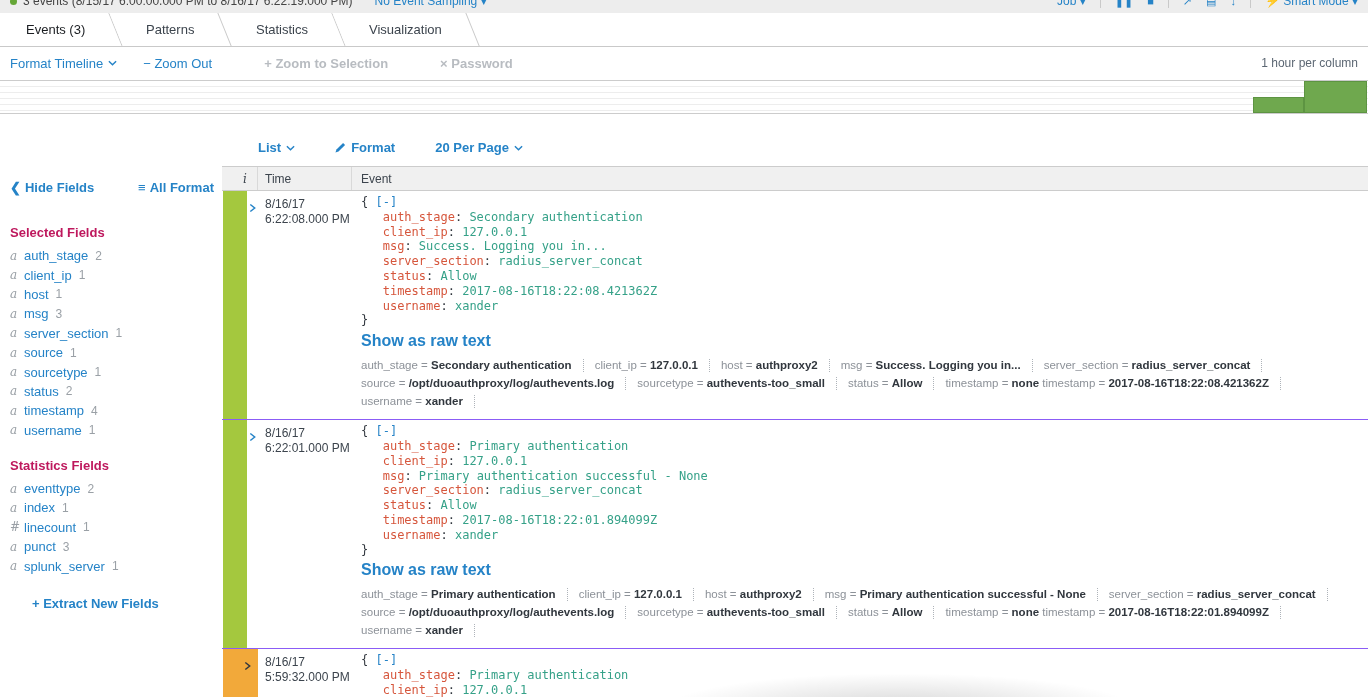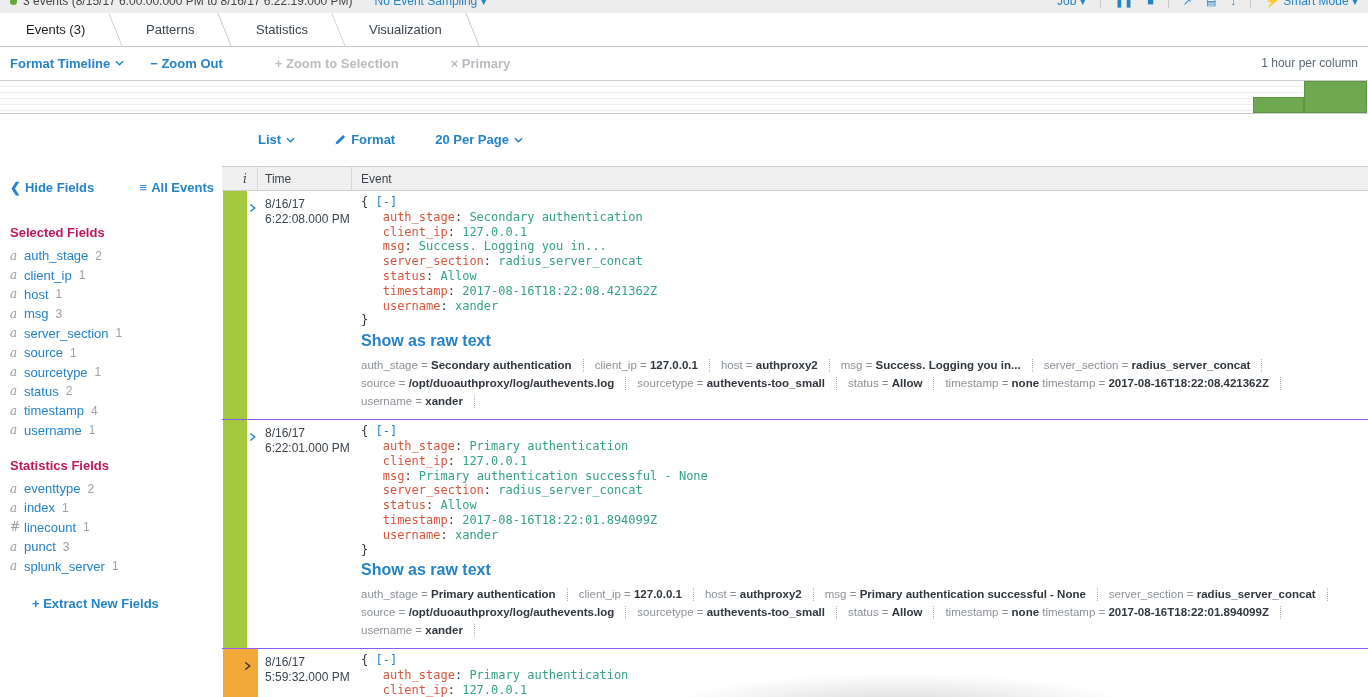--- a/index.html
+++ b/index.html
@@ -25,35 +25,35 @@
   .tabs { display:flex; height:100%; }
   .tab { height:100%; border-right:1px solid #c9c9c9; transform:skewX(22deg);
          background:#fff; padding:0 30px; display:flex; align-items:center; cursor:pointer; }
   .tab:first-child { margin-left:-14px; padding-left:40px; }
   .tab span { transform:skewX(-22deg); font-size:13px; color:#3c444d; white-space:nowrap; }
   .tab.active span { color:#1a1d21; }
 
   
   .tl-toolbar { position:absolute; left:0; top:48px; width:100%; height:30px;
                 display:flex; align-items:center; padding:0 10px; font-size:13px; }
-  .tl-toolbar .lnk { margin-right:26px; font-weight:bold; display:inline-flex; align-items:center; gap:5px; }
+  .tl-toolbar .lnk { margin-right:26px; font-weight:normal; display:inline-flex; align-items:center; gap:5px; }
   .lnk { color:var(--link); cursor:pointer; }
   .lnk.disabled { color:#b8bcc1; cursor:default; font-weight:bold; }
   .scale-label { margin-left:auto; color:#5c6773; font-size:12px; font-weight:normal; }
   .chev-svg { width:9px; height:6px; }
   .chev-svg path { fill:none; stroke:currentColor; stroke-width:1.6; }
 
   
   .timeline { position:absolute; left:0; top:80px; width:1368px; height:34px;
               border-top:1px solid #ccc; border-bottom:1px solid #ccc;
               background:repeating-linear-gradient(to bottom,#fff 0 5px,#ededed 5px 6px); }
   .tl-bar { position:absolute; bottom:0; background:var(--bar); border:1px solid var(--bar-border); }
 
   
-  .list-controls { position:absolute; left:258px; top:132px; display:flex; align-items:center;
+  .list-controls { position:absolute; left:258px; top:140px; display:flex; align-items:center;
                    gap:40px; font-size:13px; font-weight:bold; }
   .list-controls .lnk { display:inline-flex; align-items:center; gap:5px; }
   .pencil-svg { width:11px; height:11px; } .pencil-svg path { fill:currentColor; }
 
   
   .sidebar { position:absolute; left:0; top:180px; width:222px; padding:0 8px 0 10px; font-size:13px; }
   .sidebar-top { display:flex; justify-content:space-between; align-items:center; font-weight:bold; }
   .sidebar-top .lnk { display:inline-flex; align-items:center; gap:4px; }
   .fields-header { margin-top:30px; font-weight:bold; color:#be185d; }
   .fields-header.second { margin-top:18px; }
@@ -150,21 +150,21 @@
     <span class="lnk">
       <span>Format Timeline</span>
       <svg class="chev-svg" viewBox="0 0 10 6">
           <path d="M1 1 L5 5 L9 1"></path>
         </svg>
     </span>
     <span class="lnk">− Zoom Out</span>
     <span style="width:26px"></span>
     <span class="lnk disabled">+ Zoom to Selection</span>
     <span style="width:26px"></span>
-    <span class="lnk disabled">× Primary</span>
+    <span class="lnk disabled">× Password</span>
     <span class="scale-label">1 hour per column</span>
   </div>
 
   <div class="timeline" id="timeline">
       <div class="tl-bar" style="left: 1253px; width: 51px; height: 50%;"></div>
       <div class="tl-bar" style="left: 1304px; width: 63px; height: 100%;"></div>
     </div>
 
   <div class="list-controls">
     <span class="lnk">
@@ -188,21 +188,21 @@
   </div>
 
   <div class="sidebar">
     <div class="sidebar-top">
       <span class="lnk">
         <span>❮</span>
         <span>Hide Fields</span>
       </span>
       <span class="lnk">
         <span>≡</span>
-        <span>All Events</span>
+        <span>All Format</span>
       </span>
     </div>
     <div class="fields-header">Selected Fields</div>
     <ul class="field-list" id="selected-list">
         <li>
     <span class="ftype">a</span>
     <span class="fname">auth_stage</span>
     <span class="fcount">2</span>
   </li>
         <li>

